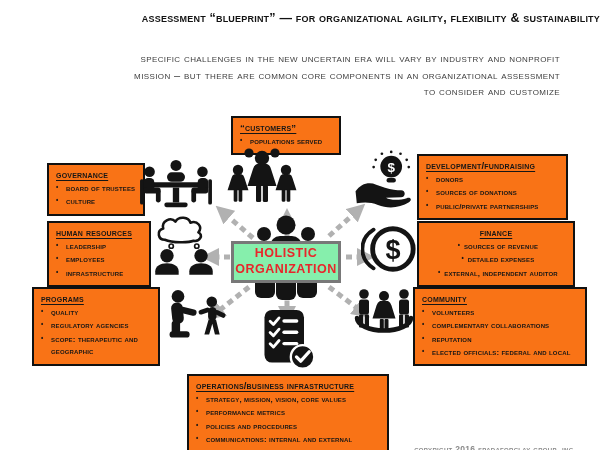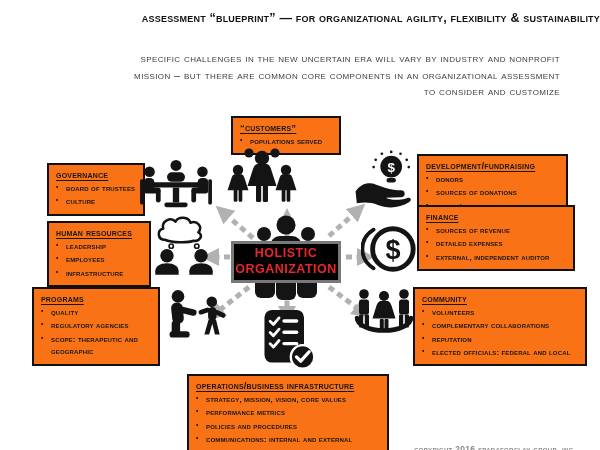--- a/index.html
+++ b/index.html
@@ -34,21 +34,21 @@
     font-variant:small-caps;text-transform:lowercase;
     padding-left:10px;
   }
   .box-list li::before{
     content:"•";display:inline-block;width:10px;margin-left:-10px;
     font-size:6.5px;vertical-align:1.5px;color:#161616;
   }
   
   .center-box{
     position:absolute;left:231px;top:241px;width:110px;height:42px;
-    background:#000000;border:3px solid #787878;box-sizing:border-box;
+    background:#86efac;border:3px solid #787878;box-sizing:border-box;
     display:flex;flex-direction:column;align-items:center;justify-content:center;
     z-index:3;
   }
   .center-box .line{
     font-size:12.5px;font-weight:bold;letter-spacing:.5px;color:#e8262b;line-height:1.25;
   }
   .icon{position:absolute;z-index:2;}
   .arrows{position:absolute;left:0;top:0;z-index:1;}
   .copyright{
     position:absolute;right:24px;top:428px;
@@ -208,21 +208,21 @@
         <circle cx="51" cy="9.5" r="1.3"></circle>
       <circle cx="19" cy="16.5" r="1.3"></circle>
         <circle cx="53" cy="16.5" r="1.3"></circle>
     </g>
     <circle cx="36" cy="16" r="10.5"></circle>
     <text x="36" y="20.8" font-size="13" font-weight="bold" text-anchor="middle" fill="#ffffff" font-family="Liberation Sans, sans-serif">$</text>
     <rect x="31.5" y="27" width="9" height="4.5" rx="2"></rect>
     <path d="M1.5,40 c5,-7.5 13,-9.5 20,-6.5 l8.5,3 c6,2 11.5,2.5 15.5,2.5 c4.8,0 4.8,6.8 0,6.8 l-14.5,0.4 c4,2.6 13.5,2.6 20,0.4 c4,-1.3 5.5,1.8 2.2,4 c-9,5.8 -21,6.2 -30,2.6 c-7,-2.8 -13.5,-2.8 -20.5,-1.6 z"></path>
   </svg>
 
-  <div class="box" style="left:417px;top:205px;width:158px;">
+  <div class="box" style="left:417px;top:221px;width:158px;text-align:center;">
     <div class="box-title">Finance</div>
     <ul class="box-list">
       <li>Sources of revenue</li>
       <li>Detailed expenses</li>
       <li>External, independent auditor</li>
     </ul>
   </div>
   <svg class="icon" style="left:361px;top:221px;" width="58" height="56" viewBox="0 0 60 58">
     <path d="M13,9 A26,24 0 0 0 13,49" fill="none" stroke="#141414" stroke-width="4" stroke-linecap="round"></path>
     <circle cx="33" cy="29" r="21" fill="none" stroke="#141414" stroke-width="5"></circle>

